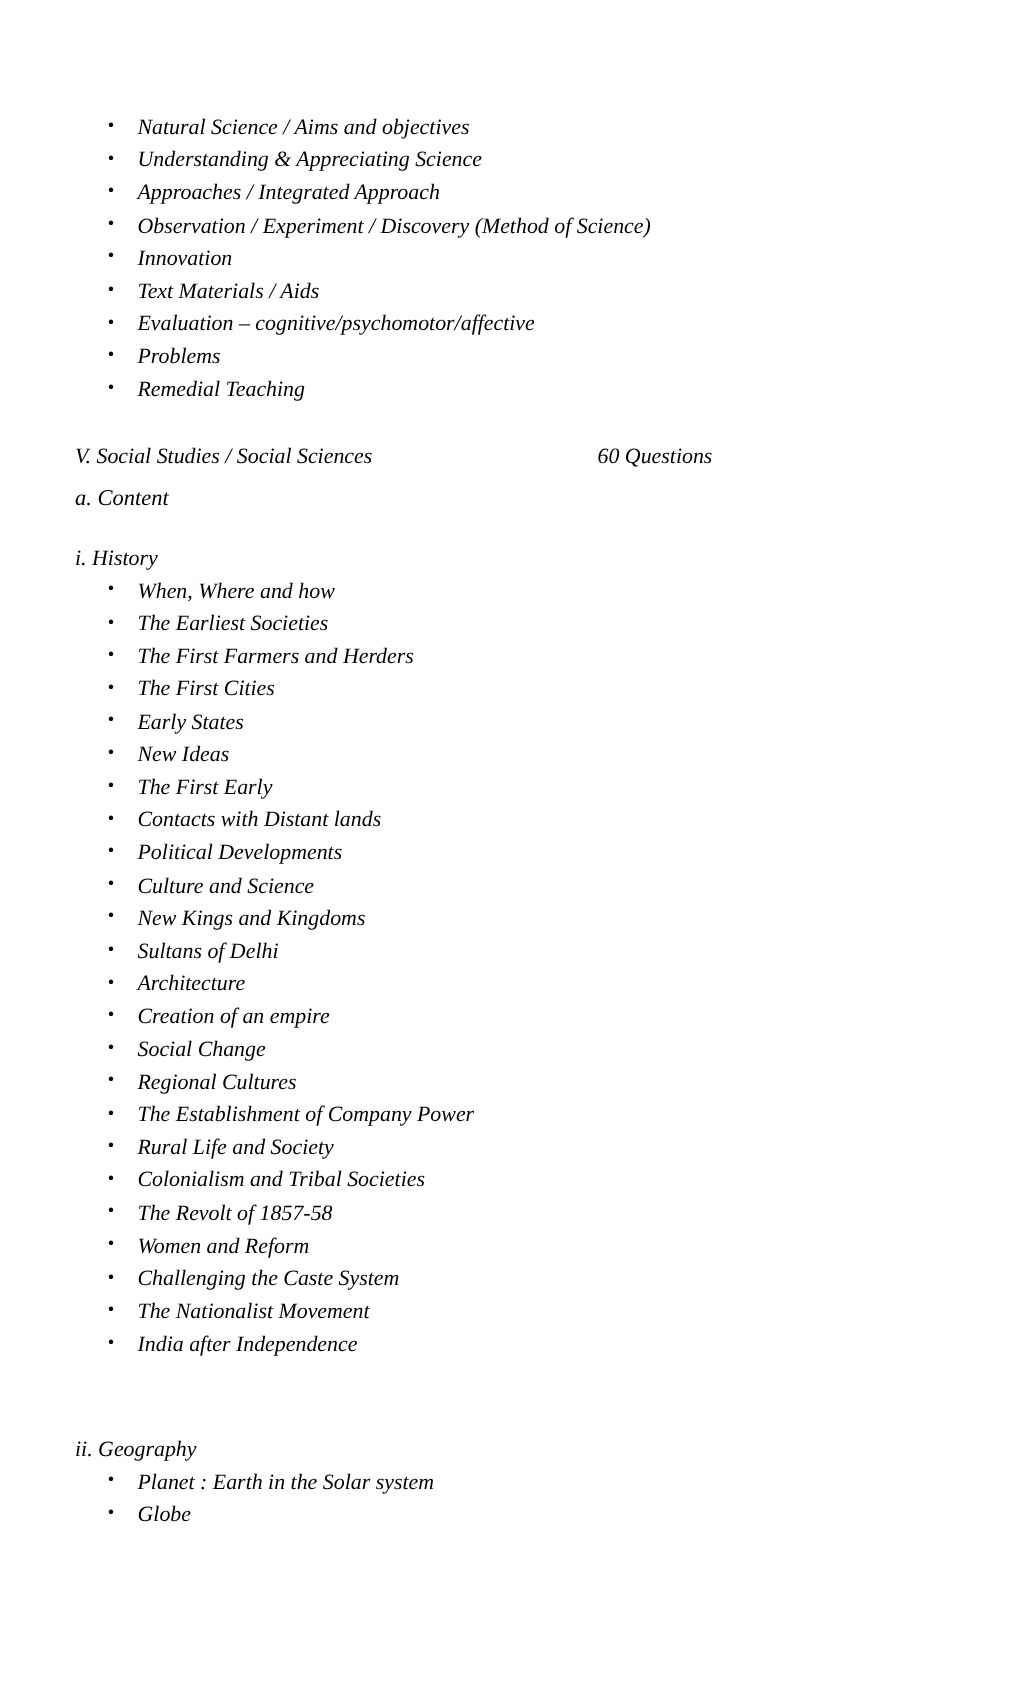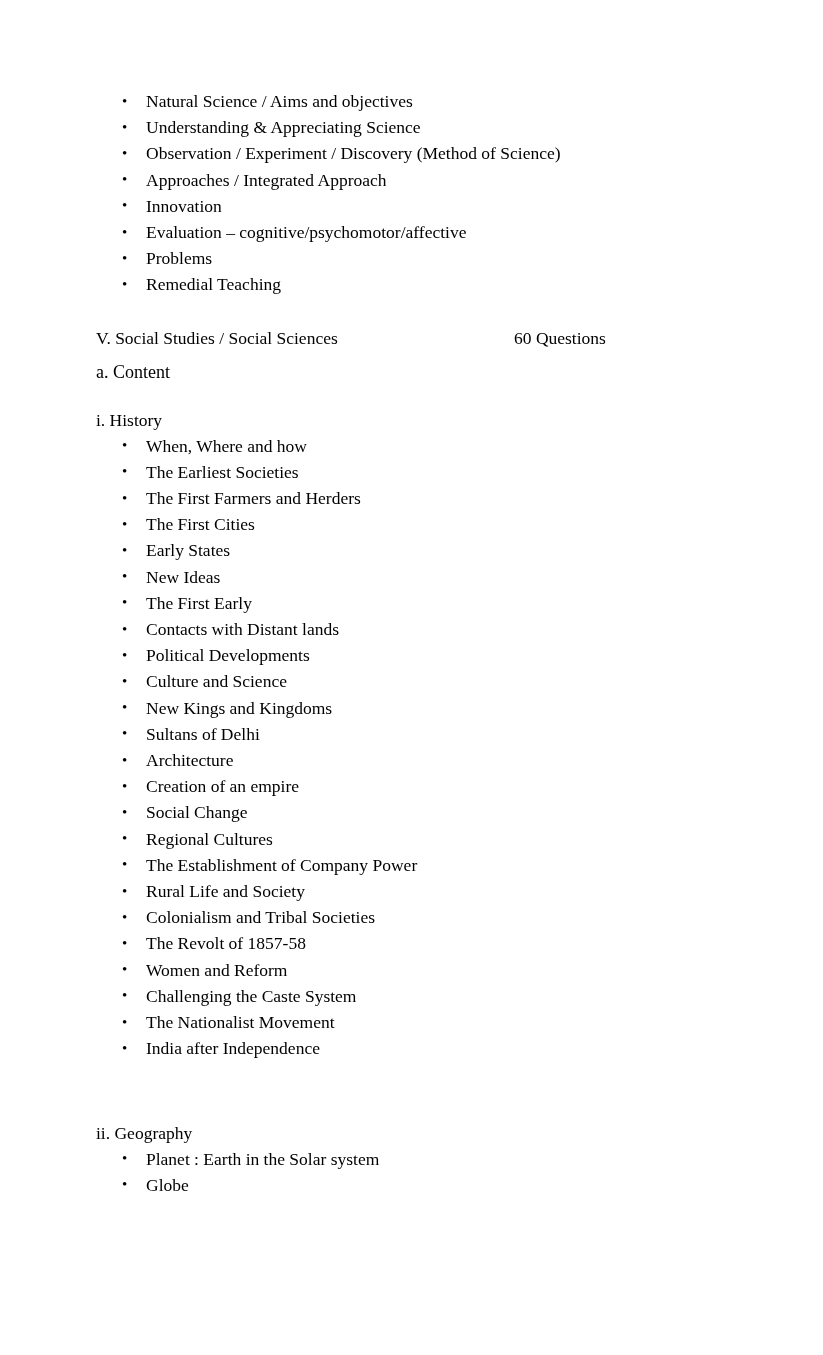--- a/index.html
+++ b/index.html
@@ -11,21 +11,22 @@
     width: 823px;
     min-height: 1355px;
     font-family: "Liberation Serif", serif;
     color: #000000;
   }
   .page {
     position: relative;
     width: 663px;
     min-height: 1355px;
     box-sizing: border-box;
-    padding: 88px 70px 40px 96px;
+    padding: 88px 70px 40px 60px;
+    font-style: italic;
   }
   ul.bullets {
     list-style: none;
     margin: 0;
     padding: 0;
   }
   ul.bullets li {
     position: relative;
     padding-left: 50px;
     font-size: 17.5px;
@@ -72,23 +73,24 @@
   }
 </style>
 </head>
 <body>
 
 <div class="page">
 
   <ul class="bullets">
     <li><span>Natural Science / Aims and objectives</span></li>
     <li><span>Understanding &amp; Appreciating Science</span></li>
+    <li><span>Approaches / Integrated Approach</span></li>
     <li><span>Observation / Experiment / Discovery (Method of Science)</span></li>
-    <li><span>Approaches / Integrated Approach</span></li>
     <li><span>Innovation</span></li>
+    <li><span>Text Materials / Aids</span></li>
     <li><span>Evaluation – cognitive/psychomotor/affective</span></li>
     <li><span>Problems</span></li>
     <li><span>Remedial Teaching</span></li>
   </ul>
 
   <div class="heading-row">
     <span class="h-title">V. Social Studies / Social Sciences</span>
     <span class="h-count">60 Questions</span>
   </div>
 

